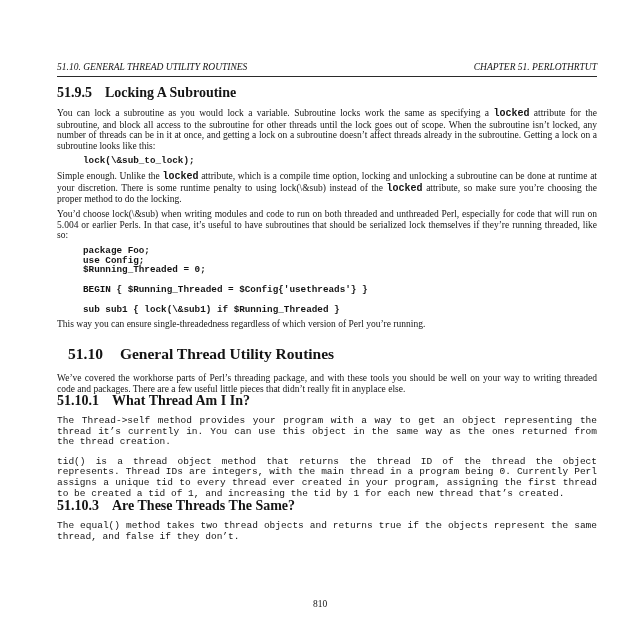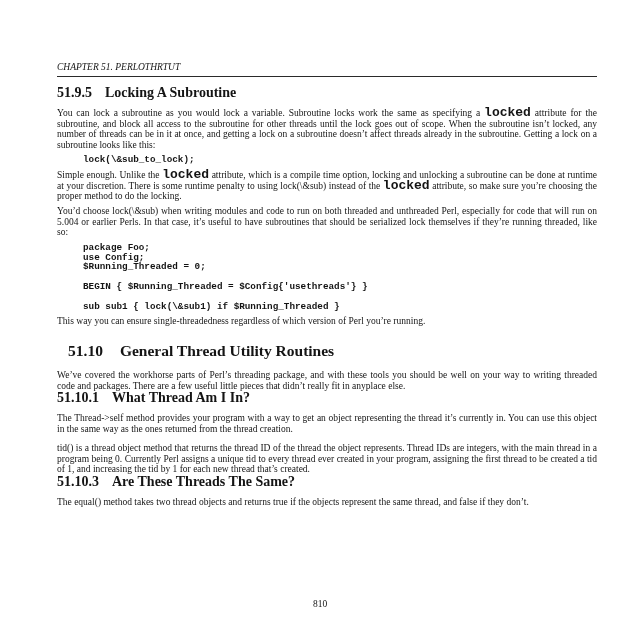--- a/index.html
+++ b/index.html
@@ -47,55 +47,56 @@
   .sec .num { display: inline-block; margin-right: 17px; }
   .body-par {
     font-size: 9.5px;
     line-height: 10.6px;
     text-align: justify;
     margin: 0;
   }
   .mono-inline {
     font-family: "Liberation Mono", monospace;
     font-weight: bold;
-    font-size: 13px;
+    font-size: 10px;
   }
   .code {
     font-family: "Liberation Mono", monospace;
     font-weight: bold;
     font-size: 9.3px;
     line-height: 9.8px;
     white-space: pre;
     margin: 5px 0 5px 26px;
   }
   
   .mt-h1   { margin-top: 4px; }
   .mt-p1   { margin-top: 9px; }
   .mt-p2   { margin-top: 1px; }
   .mt-p3   { margin-top: 4px; }
   .mt-p4   { margin-top: 1px; }
   .mt-sec  { margin-top: 15px; }
   .mt-p5   { margin-top: 2px; }
   .mt-sub  { }
-  .mt-p    { margin-top: 9px; }
+  .mt-p    { margin-top: 9px; font-family: Liberation Mono, monospace; }
   .footer {
     position: absolute;
     left: 0;
     right: 0;
     bottom: 31px;
     text-align: center;
     font-size: 9.5px;
   }
 </style>
 </head>
 <body>
 
 <div class="page">
 
   <div class="running-header">
+    <span>51.10.  GENERAL THREAD UTILITY ROUTINES</span>
     <span>CHAPTER 51.  PERLOTHRTUT</span>
   </div>
 
   <div class="content">
 
     <h3 class="subsec mt-h1"><span class="num">51.9.5</span><span>Locking A Subroutine</span></h3>
 
     <p class="body-par mt-p1"><span>You can lock a subroutine as you would lock a variable. Subroutine locks work the same as specifying a </span><span class="mono-inline">locked</span><span> attribute for the subroutine, and block all access to the subroutine for other threads until the lock goes out of scope. When the subroutine isn’t locked, any number of threads can be in it at once, and getting a lock on a subroutine doesn’t affect threads already in the subroutine. Getting a lock on a subroutine looks like this:</span></p>
 
     <pre class="code">lock(\&amp;sub_to_lock);</pre>

